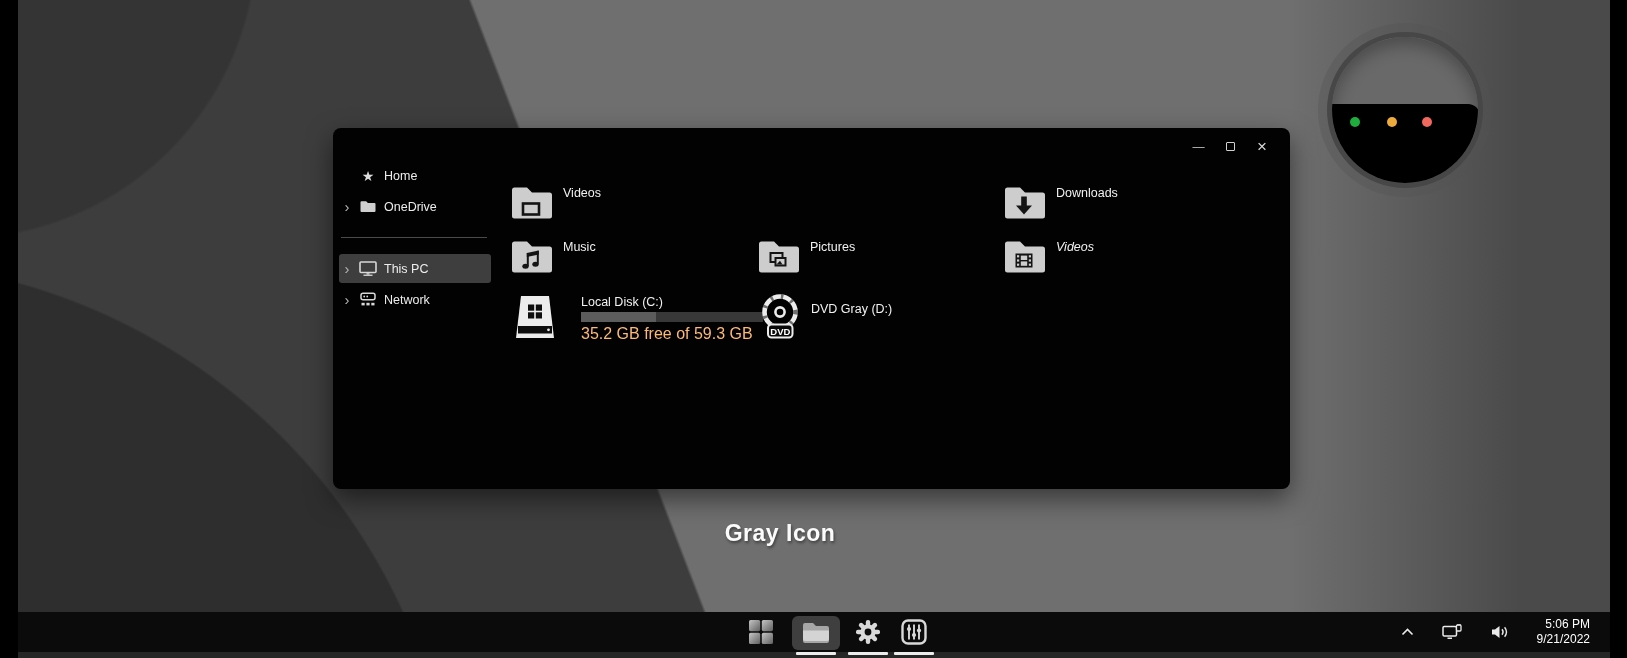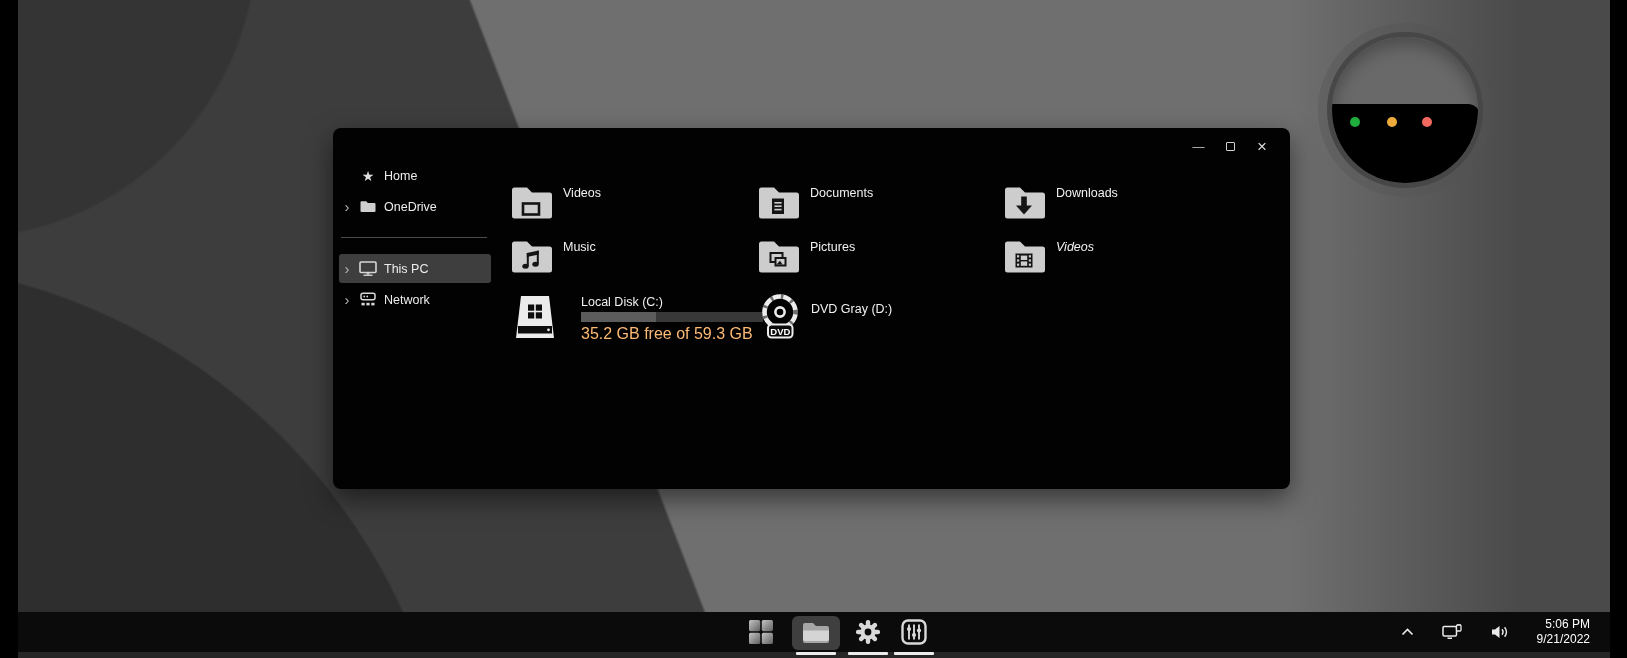--- a/index.html
+++ b/index.html
@@ -77,20 +77,21 @@
   .tray-icon{display:flex;align-items:center;}
   .clock{text-align:right;color:#ffffff;font-size:12px;line-height:15px;white-space:nowrap;}
 </style>
 </head>
 <body>
 
 <div class="screen">
   <div class="wallpaper"></div>
   <div class="bottom-strip"></div>
 
+  <div class="watermark">Gray Icon</div>
 
   <div class="magnifier">
     <div class="mag-window">
       <span class="mag-dot d0" style="background: rgb(31, 174, 62);"></span>
       <span class="mag-dot d1" style="background: rgb(236, 171, 58);"></span>
       <span class="mag-dot d2" style="background: rgb(241, 105, 94);"></span>
     </div>
   </div>
 
   <div class="window">
@@ -153,30 +154,20 @@
     </div>
 
     <div class="tile" style="left:177px;top:55px;">
       <svg width="44" height="38" viewBox="0 0 44 38">
         <path d="M2 7 q0-2.5 2.5-2.5 h12.5 l5 5 h17.5 q2.5 0 2.5 2.5 v21 q0 2.5-2.5 2.5 h-35 q-2.5 0-2.5-2.5 z" fill="#cdcdcd"></path>
         <rect x="13" y="20.5" width="16" height="11" fill="none" stroke="#141414" stroke-width="2.6"></rect>
       </svg>
       <span class="tile-label">Videos</span>
     </div>
 
-    <div class="tile" style="left:424px;top:55px;">
-      <svg width="44" height="38" viewBox="0 0 44 38">
-        <path d="M2 7 q0-2.5 2.5-2.5 h12.5 l5 5 h17.5 q2.5 0 2.5 2.5 v21 q0 2.5-2.5 2.5 h-35 q-2.5 0-2.5-2.5 z" fill="#cdcdcd"></path>
-        <rect x="15" y="15.5" width="12" height="15.5" fill="#141414"></rect>
-        <rect x="17.4" y="19" width="7.2" height="1.6" fill="#cdcdcd"></rect>
-        <rect x="17.4" y="22.4" width="7.2" height="1.6" fill="#cdcdcd"></rect>
-        <rect x="17.4" y="25.8" width="7.2" height="1.6" fill="#cdcdcd"></rect>
-      </svg>
-      <span class="tile-label">Documents</span>
-    </div>
 
     <div class="tile" style="left:670px;top:55px;">
       <svg width="44" height="38" viewBox="0 0 44 38">
         <path d="M2 7 q0-2.5 2.5-2.5 h12.5 l5 5 h17.5 q2.5 0 2.5 2.5 v21 q0 2.5-2.5 2.5 h-35 q-2.5 0-2.5-2.5 z" fill="#cdcdcd"></path>
         <rect x="18.2" y="13.5" width="5.6" height="10" fill="#141414"></rect>
         <polygon points="13,22.5 29,22.5 21,31.5" fill="#141414"></polygon>
       </svg>
       <span class="tile-label">Downloads</span>
     </div>
 

